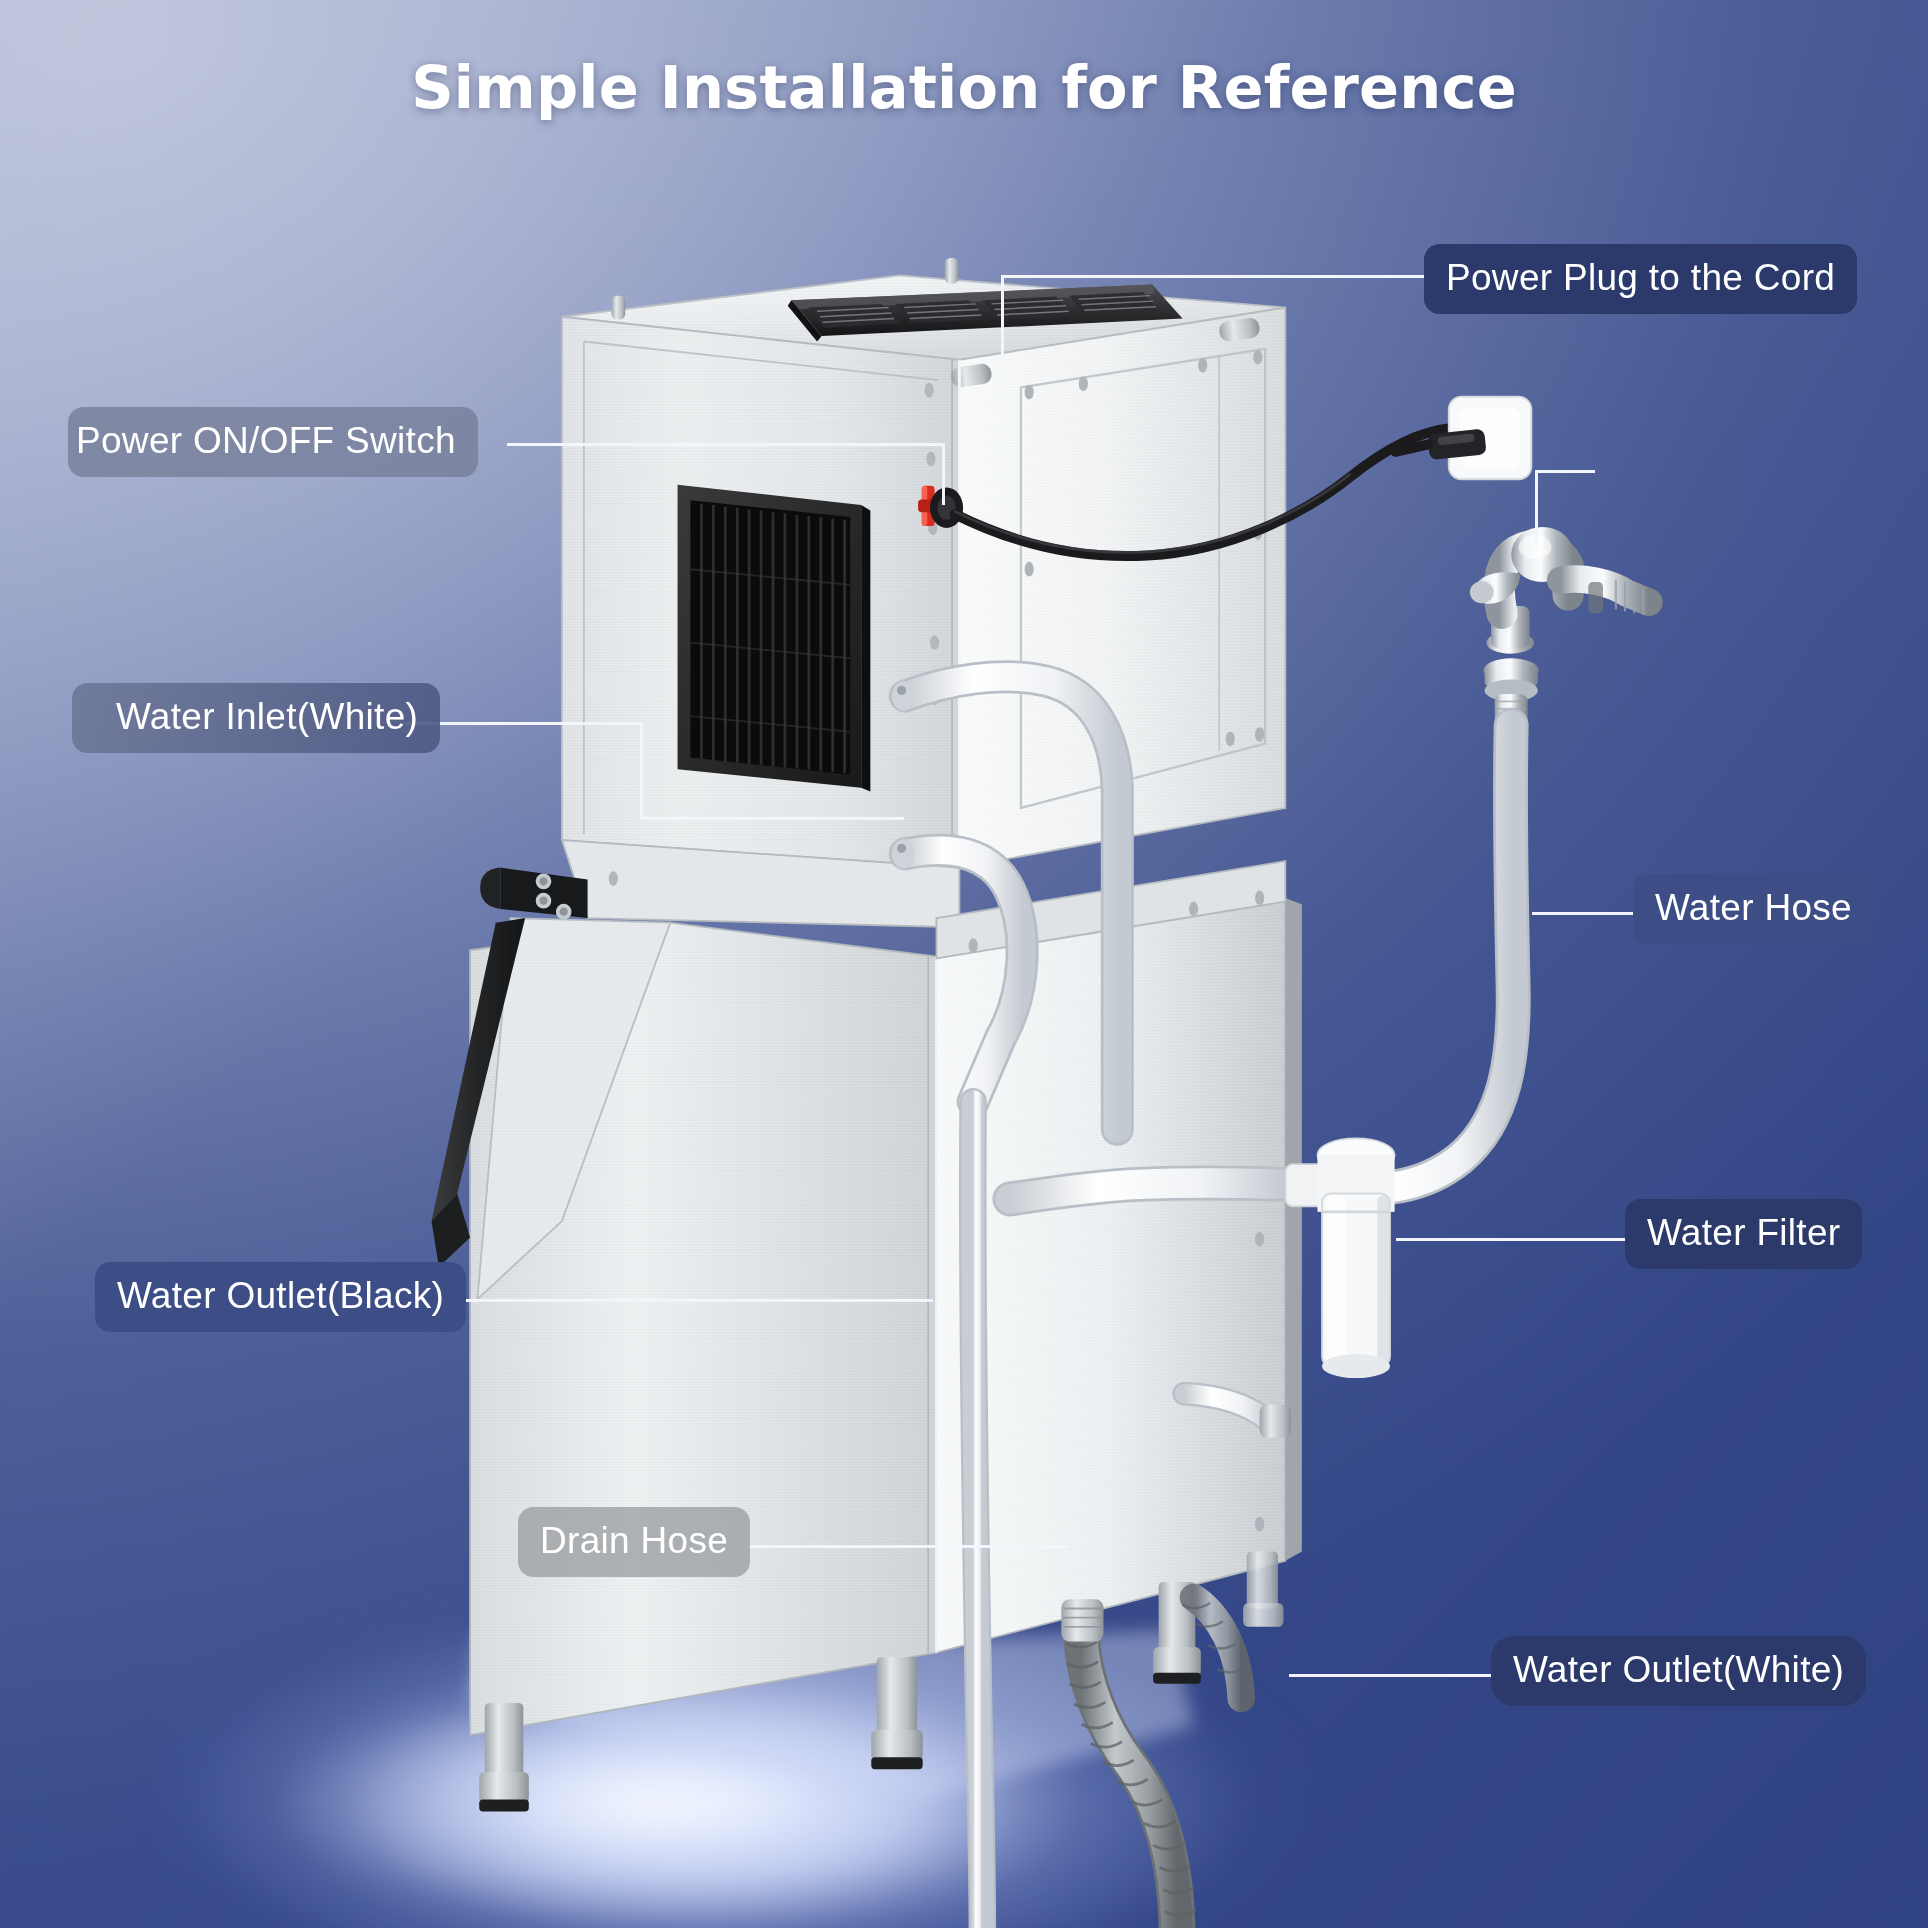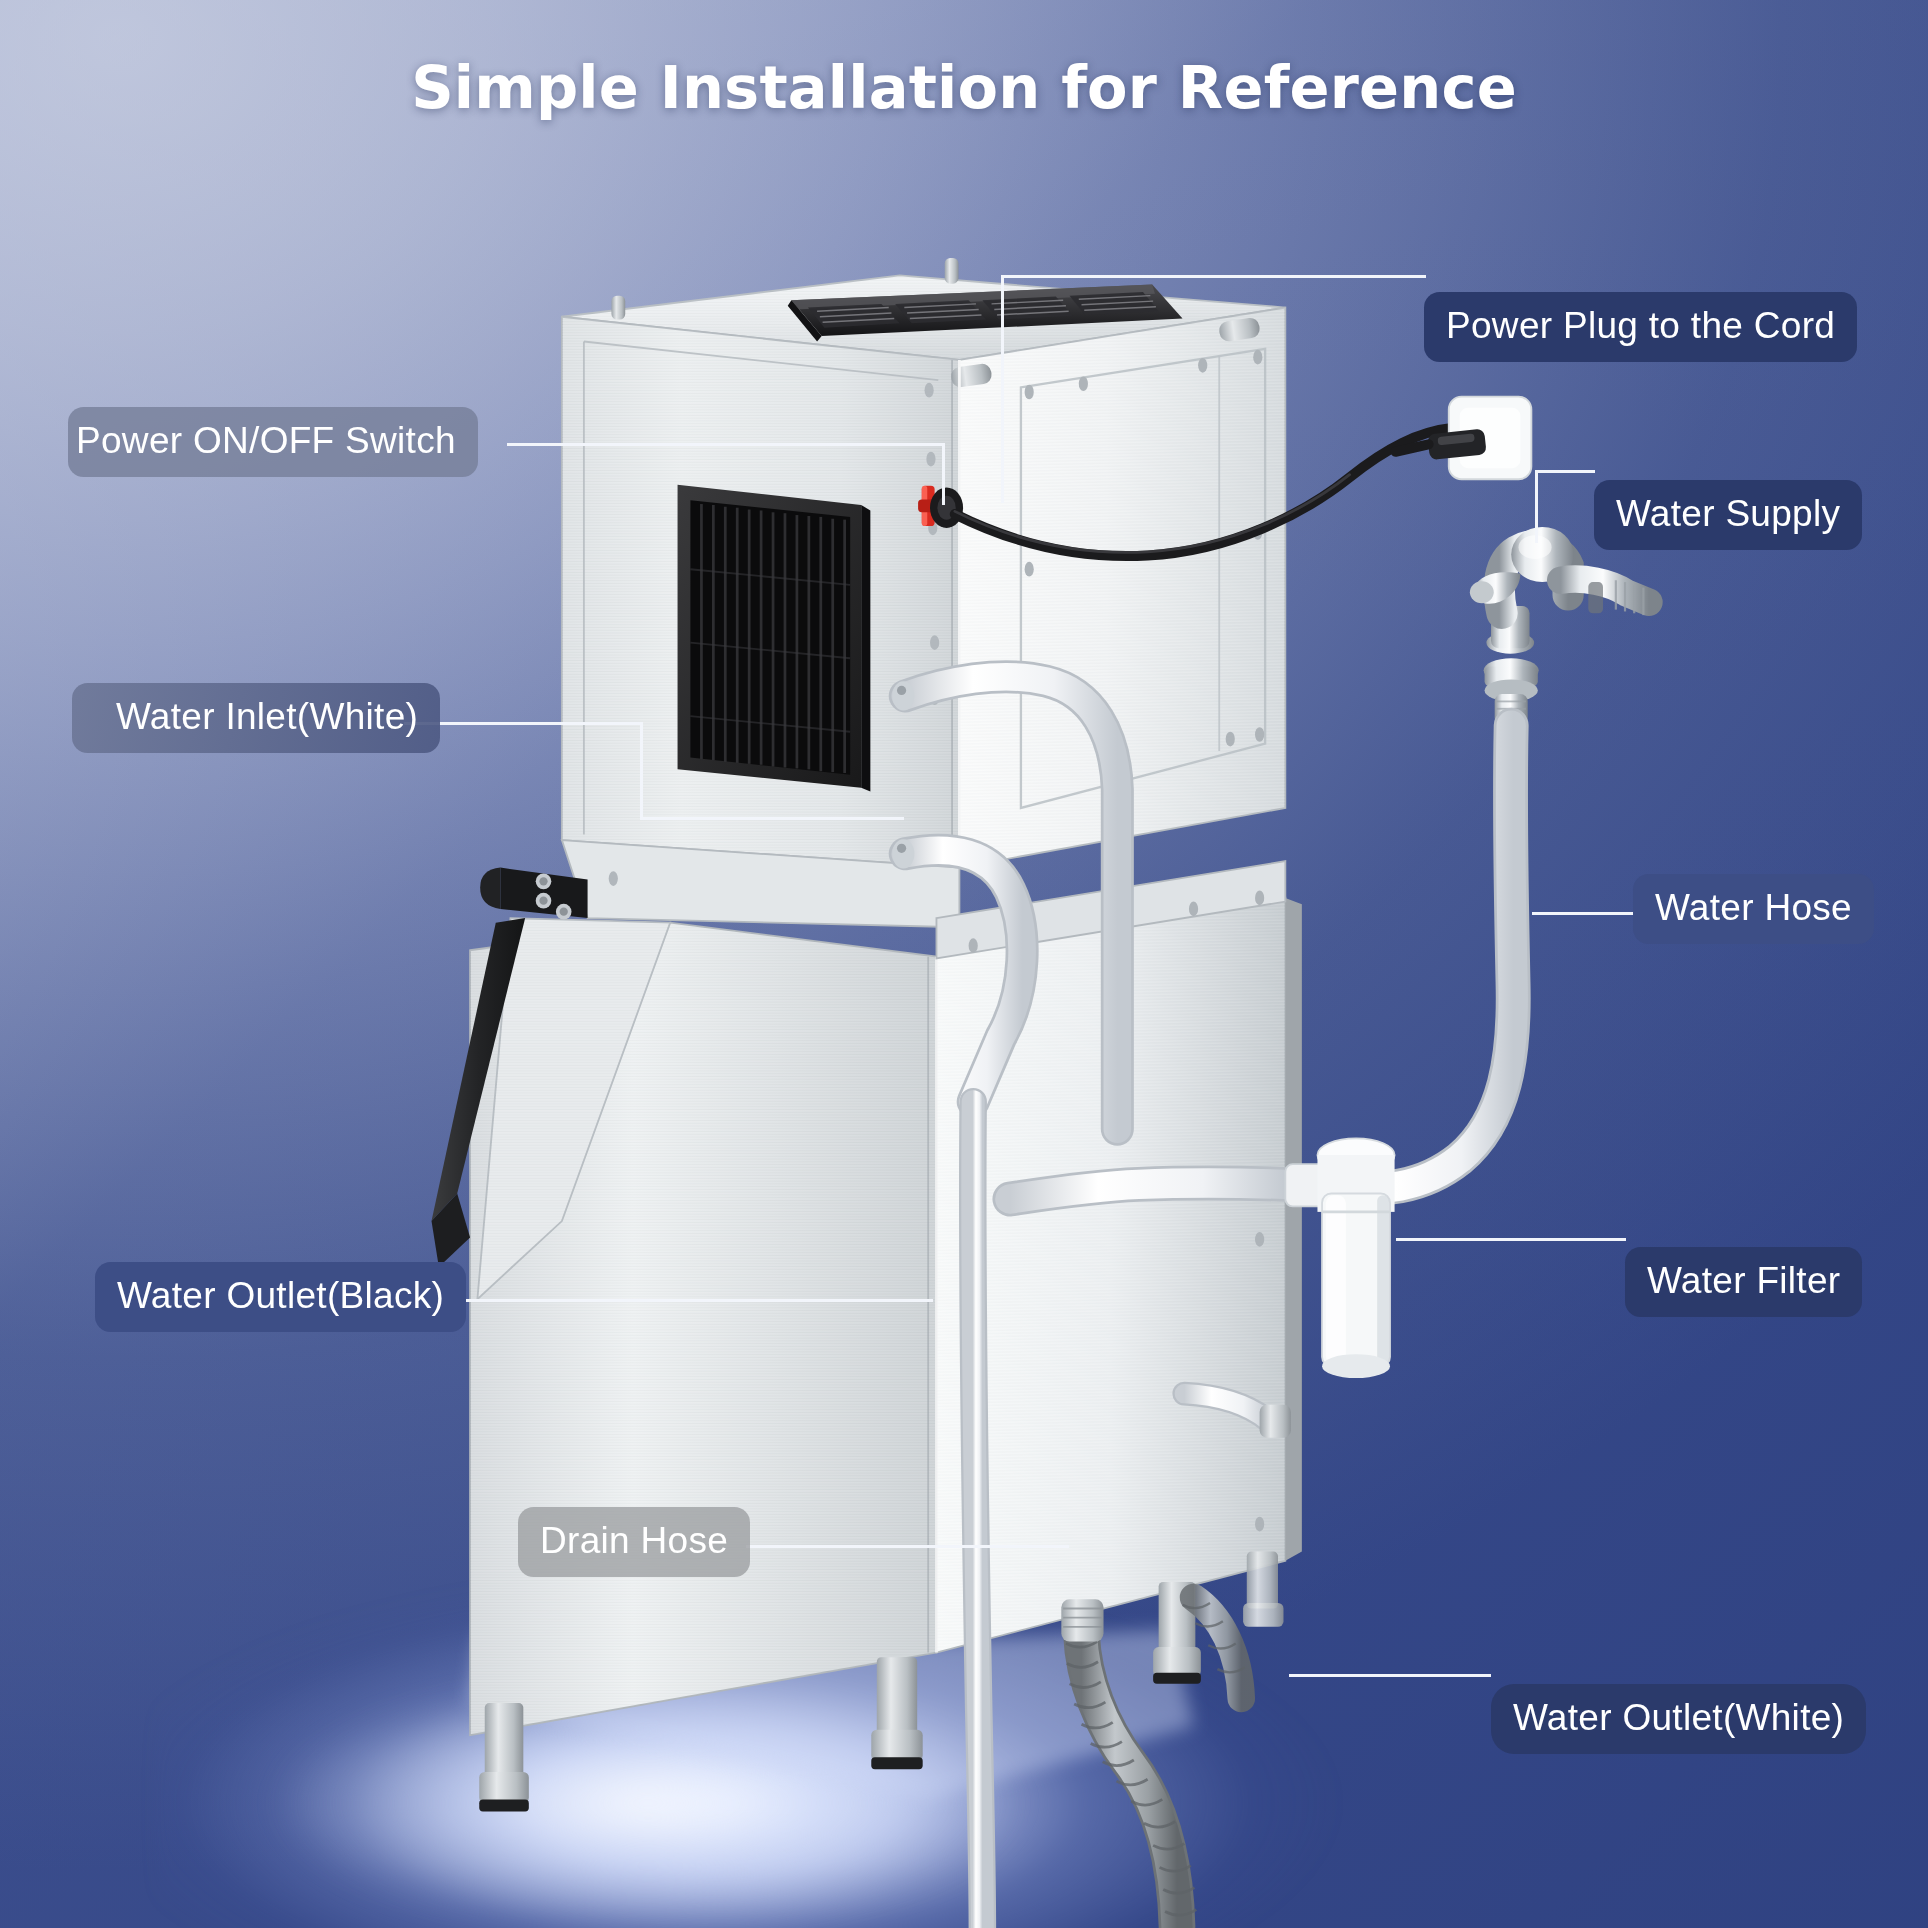--- a/index.html
+++ b/index.html
@@ -42,21 +42,21 @@
   }
 
   
   .pill{
     position:absolute;display:flex;align-items:center;
     border-radius:15.6px;color:#ffffff;white-space:nowrap;
     font-size:37px;line-height:1;padding:14.7px 22px 18.4px 22px;
     font-family:"Liberation Sans", sans-serif;
     letter-spacing:0.3px;
   }
-  .pill.dark{background:#2b3a6b;margin-top:48px;}
+  .pill.dark{background:#2b3a6b;}
   .pill.dark2{background:#3d4e86;}
   .pill.grey{background:rgba(118,126,152,.80);}
   .pill.grad{background:linear-gradient(100deg, rgba(108,118,150,.88) 0%, rgba(78,90,132,.92) 100%);}
   .pill.onbody{background:rgba(150,152,155,.72);}
 
   
   .ln{position:absolute;background:#f2f5fb;}
   .lnh{height:2.8px;}
   .lnv{width:2.8px;}
 
@@ -504,23 +504,20 @@
   </div>
 
   <div class="pill dark2" style="left:70px;top:1262px;margin-left:25px;">
     <span>Water Outlet(Black)</span>
   </div>
 
   <div class="pill onbody" style="left:518px;top:1507px;">
     <span>Drain Hose</span>
   </div>
 
-  <div class="pill dark" style="left:1594px;top:432px;">
-    <span>Water Supply</span>
-  </div>
 
   <div class="pill dark2" style="left:1633px;top:874px;">
     <span>Water Hose</span>
   </div>
 
   <div class="pill dark" style="left:1625px;top:1199px;">
     <span>Water Filter</span>
   </div>
 
   <div class="pill dark" style="left:1491px;top:1636px;border-radius:23px;">

